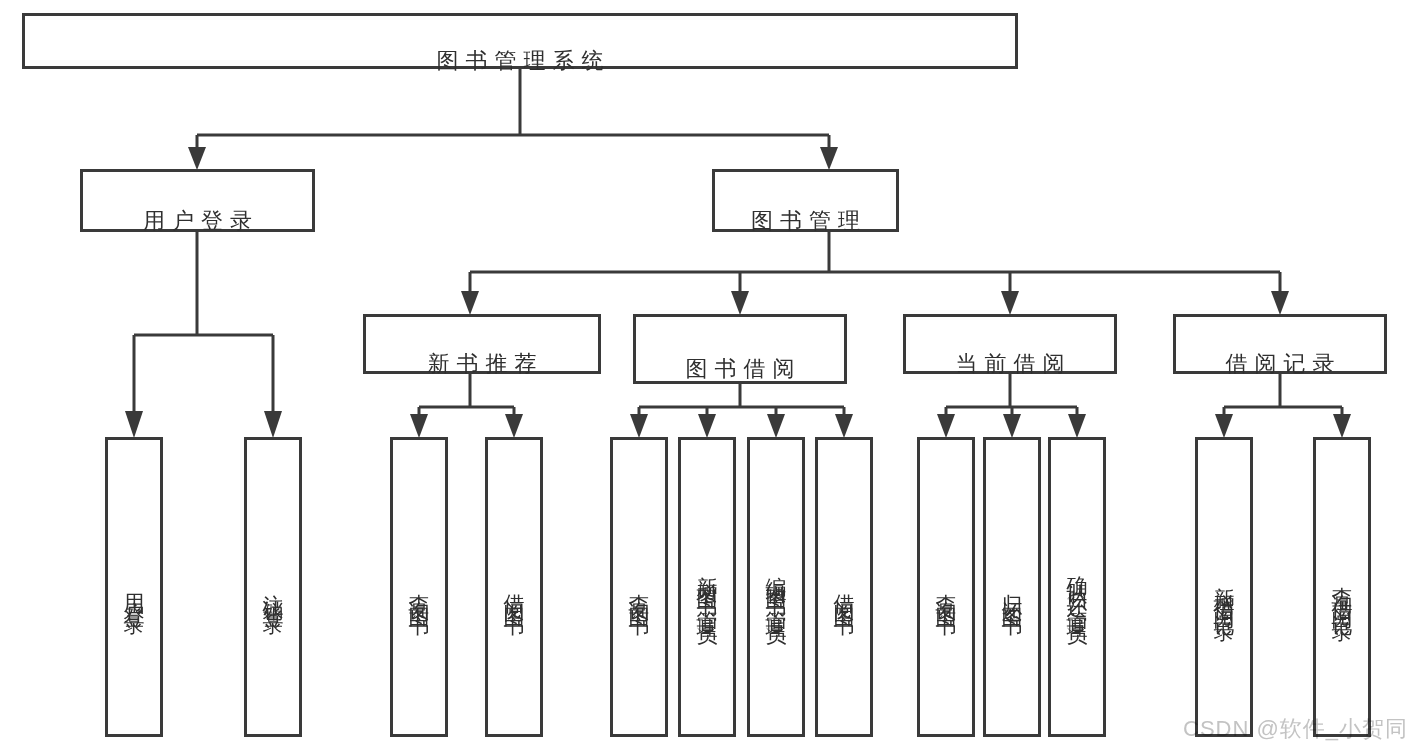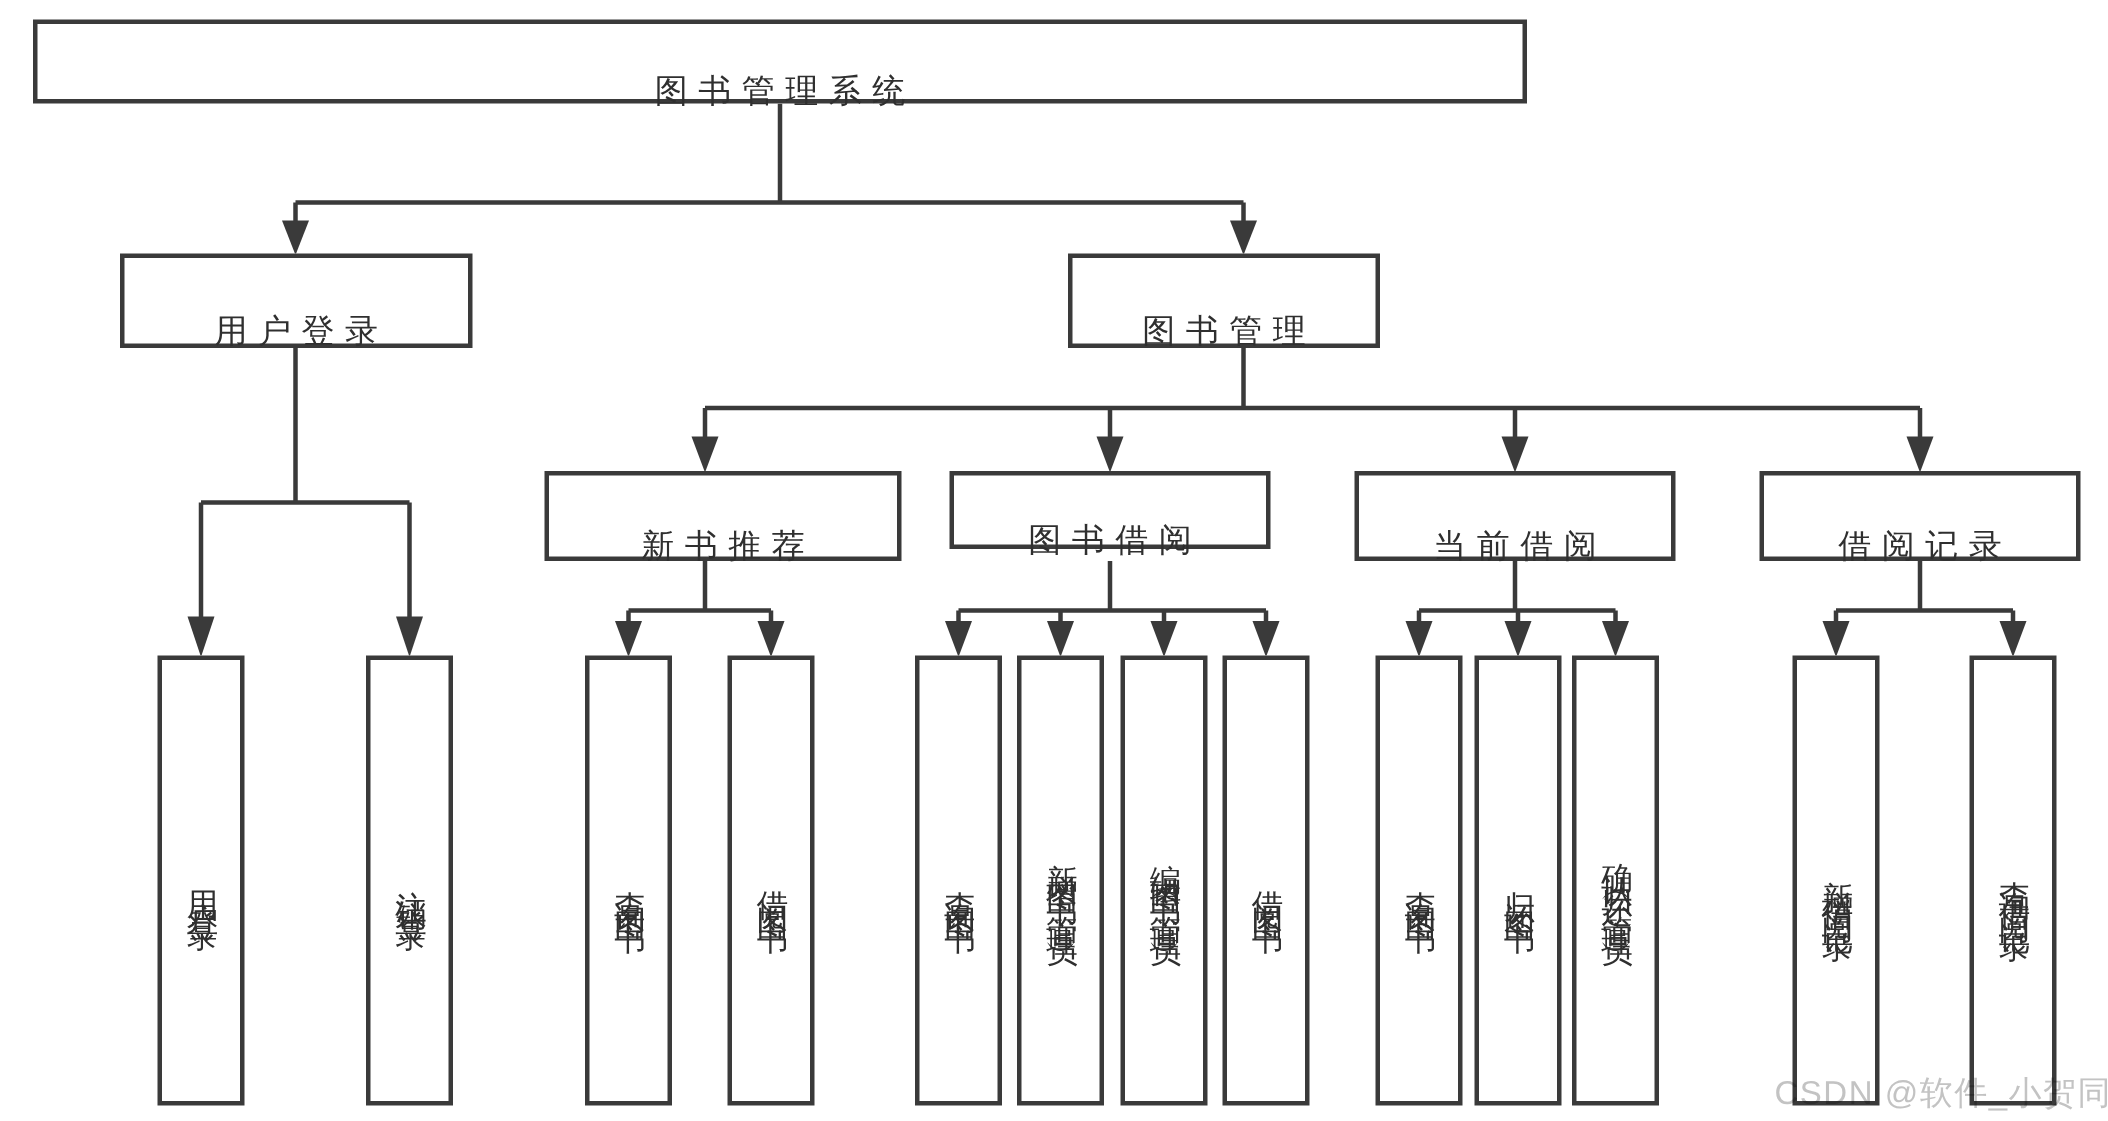--- a/index.html
+++ b/index.html
@@ -116,28 +116,28 @@
     </g>
   </svg>
 
   <div class="box" style="left:22px; top:13px; width:996px; height:56px;">
     <span class="hlabel">图书管理系统</span>
   </div>
 
   <div class="box" style="left:80px; top:169px; width:235px; height:63px;">
     <span class="hlabel">用户登录</span>
   </div>
-  <div class="box" style="left:712px; top:169px; width:208px; height:63px;">
+  <div class="box" style="left:712px; top:169px; width:187px; height:63px;">
     <span class="hlabel">图书管理</span>
   </div>
 
   <div class="box" style="left:363px; top:314px; width:238px; height:60px;">
     <span class="hlabel">新书推荐</span>
   </div>
-  <div class="box" style="left:633px; top:314px; width:214px; height:52px;">
+  <div class="box" style="left:633px; top:314px; width:214px; height:70px;">
     <span class="hlabel">图书借阅</span>
   </div>
   <div class="box" style="left:1173px; top:314px; width:214px; height:60px;">
     <span class="hlabel">借阅记录</span>
   </div>
   <div class="box" style="left:903px; top:314px; width:214px; height:60px;">
     <span class="hlabel">当前借阅</span>
   </div>
 
   <div class="box vbox" style="left:105px;">

